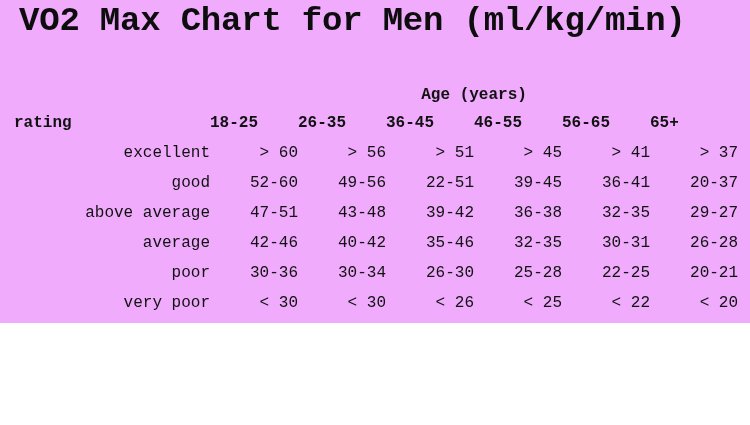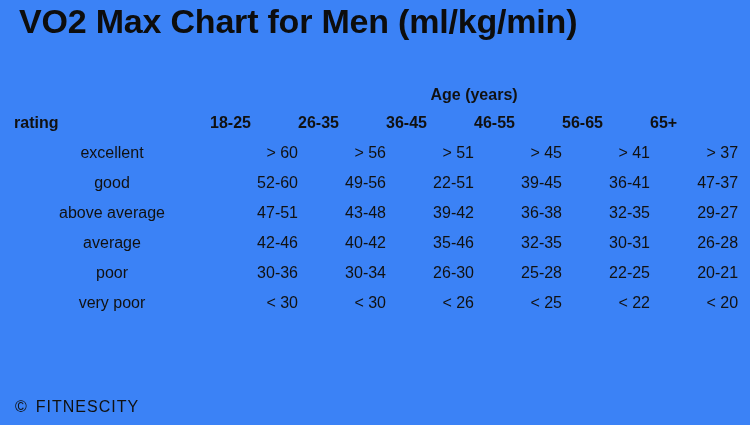--- a/index.html
+++ b/index.html
@@ -3,24 +3,24 @@
 <meta charset="utf-8">
 <style>
   html, body {
     margin: 0;
     padding: 0;
     background: #ffffff;
   }
   .page {
     position: relative;
     width: 750px;
-    height: 425px;
-    background: #3b82f6;
+    height: 323px;
+    background: #f0abfc;
     color: #111111;
-    font-family: Liberation Sans, sans-serif;
+    font-family: Liberation Mono, monospace;
     overflow: hidden;
   }
   .title {
     position: absolute;
     left: 19px;
     top: 2px;
     margin: 0;
     font-size: 34px;
     font-weight: bold;
     letter-spacing: -0.2px;
@@ -52,21 +52,21 @@
     font-weight: bold;
   }
   th.col-hdr {
     font-weight: bold;
     text-align: left;
   }
   th.rating-hdr {
     font-weight: bold;
     text-align: left;
   }
-  td.rating-cell { text-align: center;  font-weight: normal; }
+  td.rating-cell { text-align: right;  font-weight: normal; }
   td.value-cell  { text-align: right; font-weight: normal; }
   .footer {
     position: absolute;
     left: 15px;
     top: 398px;
     font-size: 16px;
     letter-spacing: 1px;
     color: #111111;
     white-space: nowrap;
   }
@@ -114,21 +114,21 @@
         <td class="value-cell">&gt; 41</td>
         <td class="value-cell">&gt; 37</td>
       </tr>
       <tr>
         <td class="rating-cell">good</td>
         <td class="value-cell">52-60</td>
         <td class="value-cell">49-56</td>
         <td class="value-cell">22-51</td>
         <td class="value-cell">39-45</td>
         <td class="value-cell">36-41</td>
-        <td class="value-cell">47-37</td>
+        <td class="value-cell">20-37</td>
       </tr>
       <tr>
         <td class="rating-cell">above average</td>
         <td class="value-cell">47-51</td>
         <td class="value-cell">43-48</td>
         <td class="value-cell">39-42</td>
         <td class="value-cell">36-38</td>
         <td class="value-cell">32-35</td>
         <td class="value-cell">29-27</td>
       </tr>

